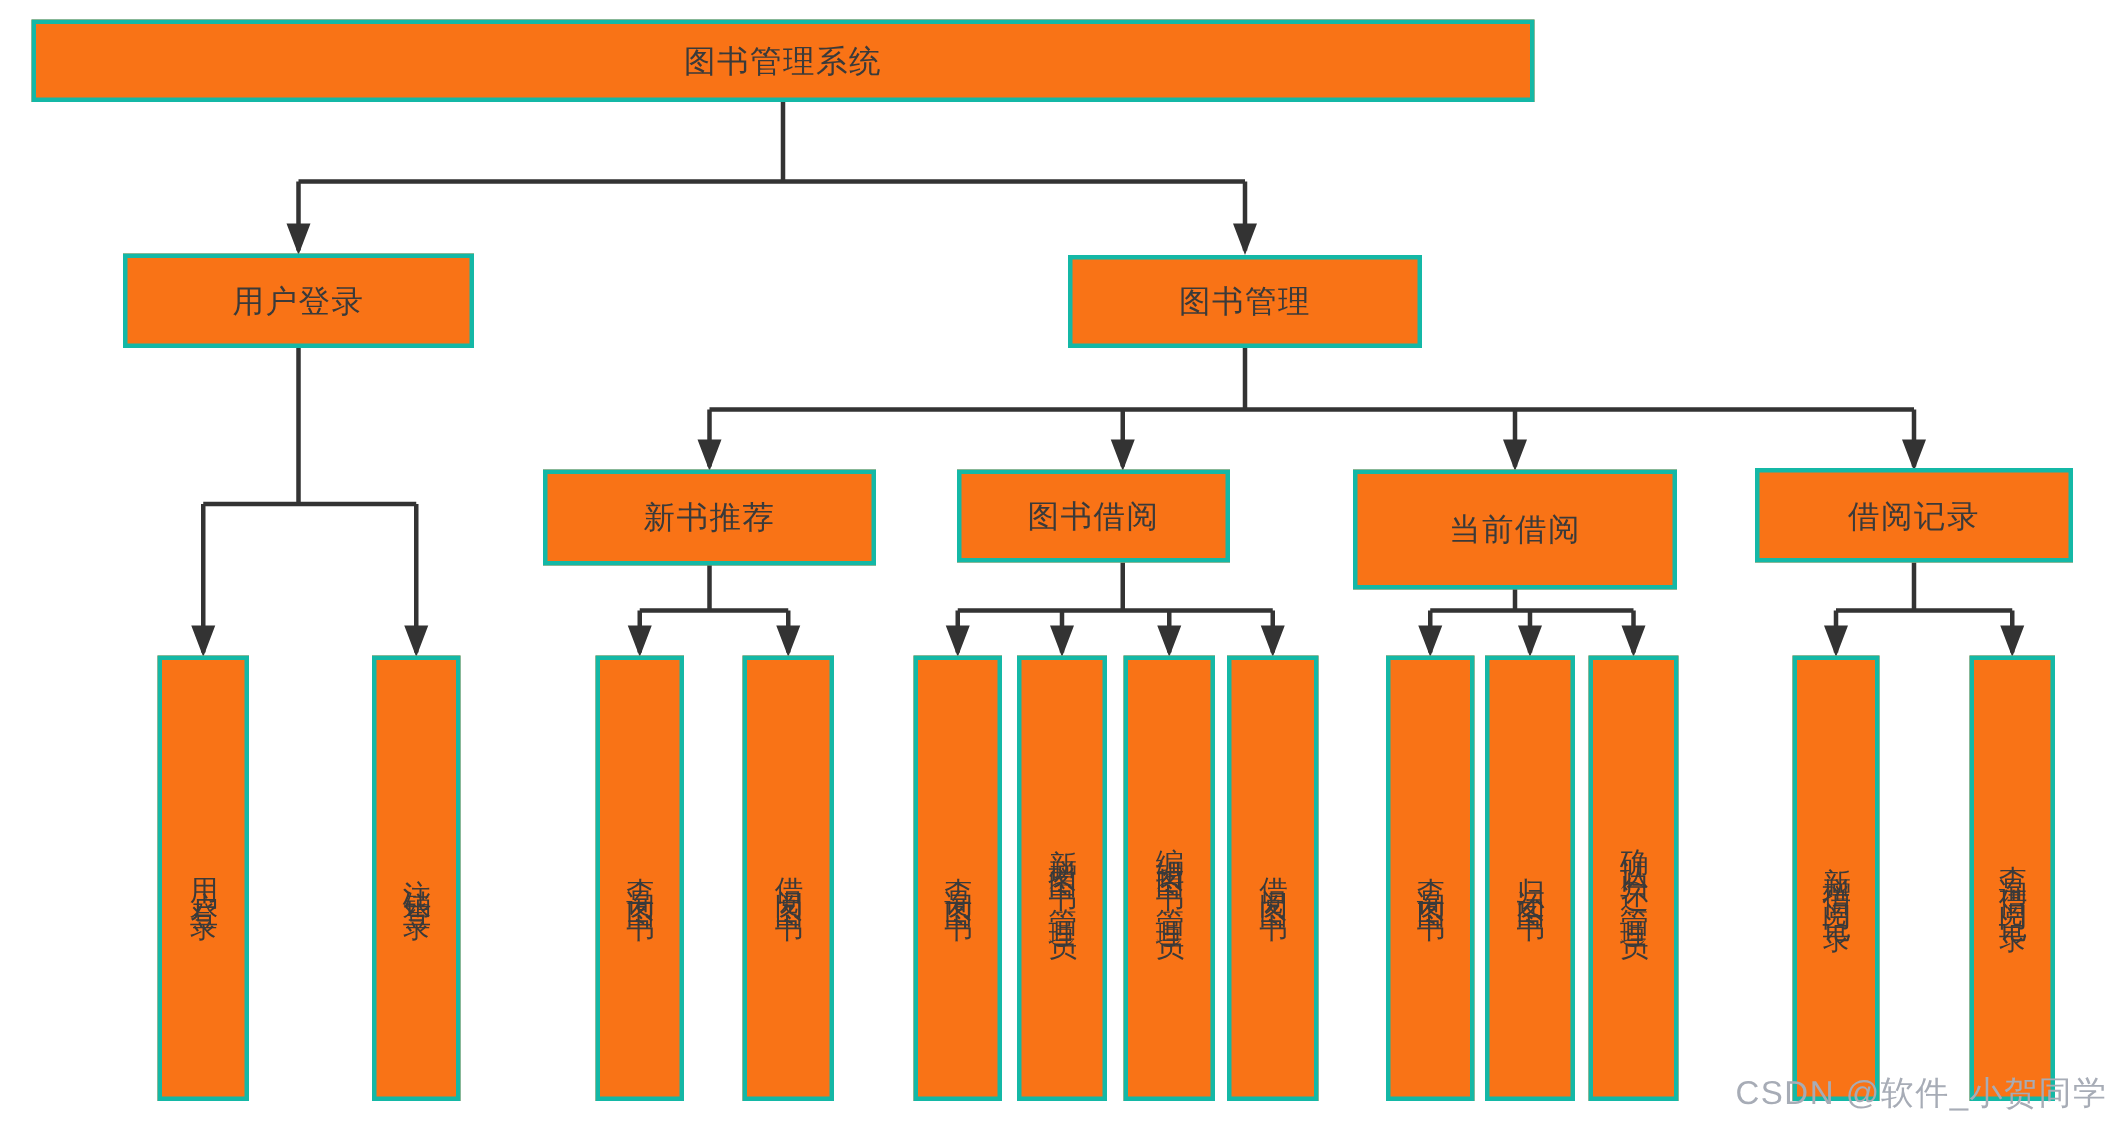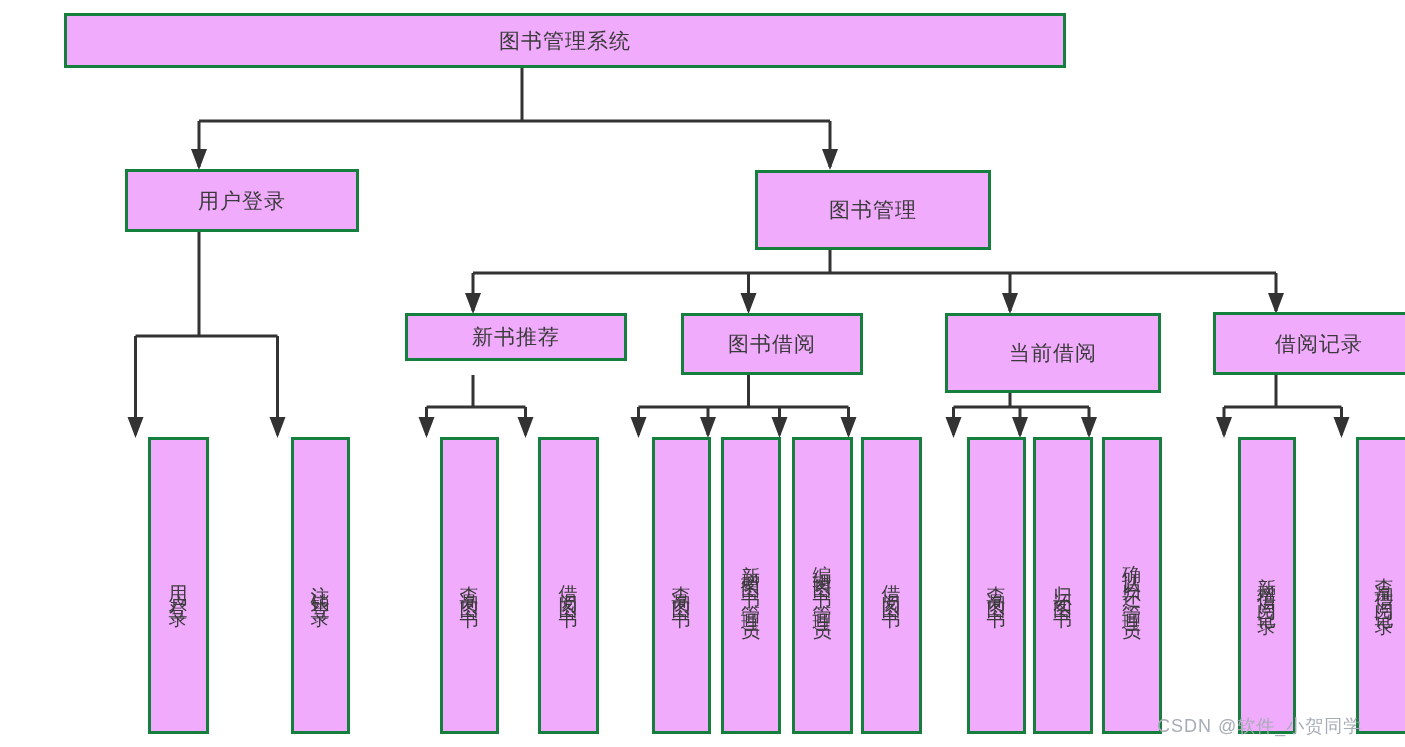--- a/index.html
+++ b/index.html
@@ -12,44 +12,43 @@
     overflow: hidden;
   }
   .wires {
     position: absolute;
     left: 0; top: 0;
     width: 1405px; height: 747px;
   }
   .node {
     position: absolute;
     box-sizing: border-box;
-    border: 3px solid #15803d;
-    background: #f0abfc;
+    border: 3px solid #14b8a6;
+    background: #f97316;
     display: flex;
     align-items: center;
     justify-content: center;
     color: #3a3a3a;
-    margin-left: 43px;
   }
   .node.h .lbl {
     font-size: 21px;
     letter-spacing: 1px;
     white-space: nowrap;
   }
   .node.v .lbl {
     writing-mode: vertical-rl;
     font-size: 19px;
     letter-spacing: 8px;
     line-height: 1;
   }
   .watermark {
     position: absolute;
     left: 1157px;
     top: 714px;
-    font-size: 18px;
+    font-size: 22px;
     letter-spacing: 1px;
     color: #a7acb6;
     white-space: nowrap;
     z-index: 5;
   }
 </style>
 </head>
 <body>
 
 <div class="canvas">
@@ -109,25 +108,25 @@
              M1333.5 417 L1349.5 417 L1341.5 438 Z"></path>
   </svg>
 
   <div class="node h" style="left:21px; top:13px; width:1002px; height:55px;">
     <span class="lbl">图书管理系统</span>
   </div>
 
   <div class="node h" style="left:82px; top:169px; width:234px; height:63px;">
     <span class="lbl">用户登录</span>
   </div>
-  <div class="node h" style="left:712px; top:170px; width:236px; height:80px;text-align:center;">
+  <div class="node h" style="left:712px; top:170px; width:236px; height:62px;text-align:center;">
     <span class="lbl">图书管理</span>
   </div>
 
-  <div class="node h" style="left:362px; top:313px; width:222px; height:48px;text-align:right;">
+  <div class="node h" style="left:362px; top:313px; width:222px; height:64px;text-align:right;">
     <span class="lbl">新书推荐</span>
   </div>
   <div class="node h" style="left:638px; top:313px; width:182px; height:62px;">
     <span class="lbl">图书借阅</span>
   </div>
   <div class="node h" style="left:902px; top:313px; width:216px; height:80px;">
     <span class="lbl">当前借阅</span>
   </div>
   <div class="node h" style="left:1170px; top:312px; width:212px; height:63px;">
     <span class="lbl">借阅记录</span>

